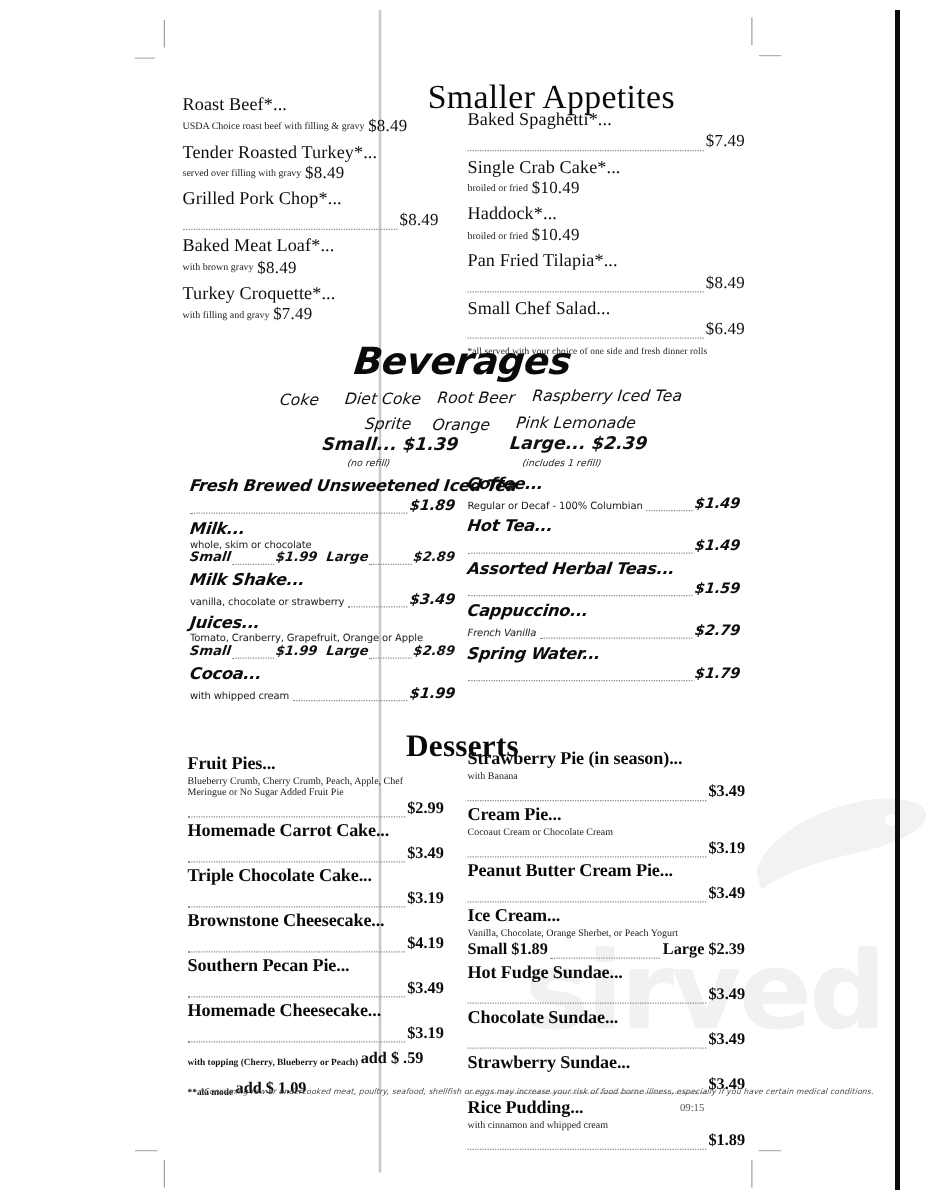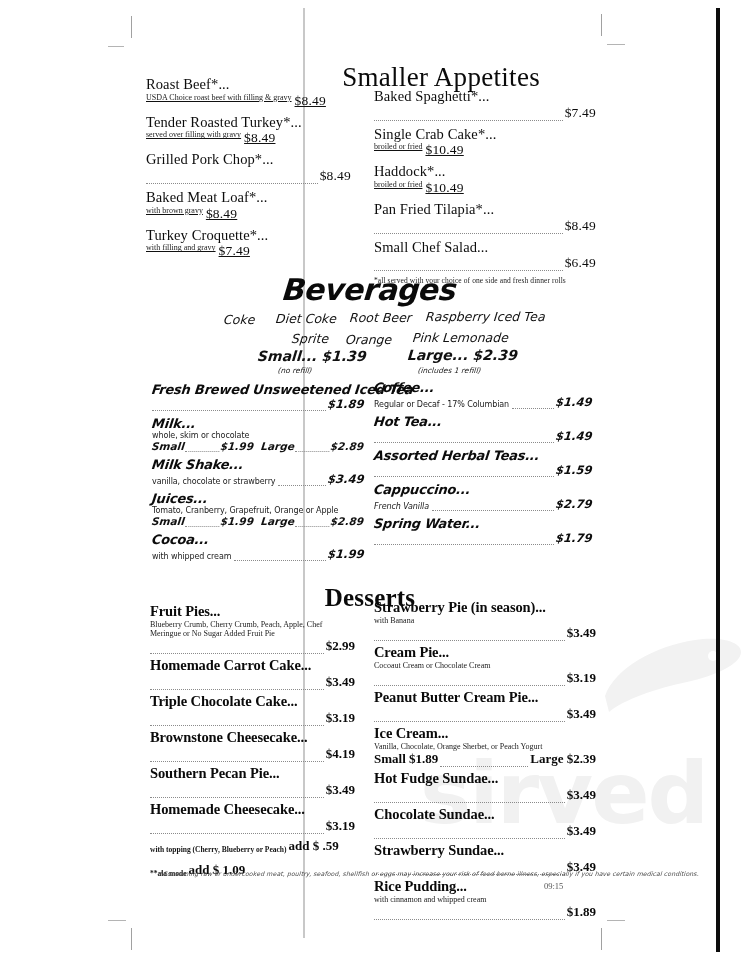--- a/index.html
+++ b/index.html
@@ -159,23 +159,22 @@
   }
   .price {
     font-family: "Liberation Serif", serif;
     font-size: 13.5px;
     color: #0c0c0c;
     white-space: nowrap;
     letter-spacing: 0.2px;
   }
   .desc-price-row {
     display: flex;
-    align-items: flex-start;
+    align-items: center;
     width: 100%;
-    text-decoration: underline;
   }
   .desc-price-row .dsc {
     flex: 0 0 auto;
     font-family: "Liberation Serif", serif;
     font-size: 8px;
     color: #1a1a1a;
     padding-right: 3px;
     white-space: nowrap;
   }
 
@@ -550,21 +549,21 @@
           <span class="bev-desc" style="white-space: nowrap; padding-right: 3px;">with whipped cream</span>
           <span class="bev-lead"></span>
           <span class="bev-price">$1.99</span>
         </div>
       </div>
     </div>
   <div class="col" id="bev-right">
       <div class="bev-item">
         <div class="bev-name">Coffee...</div>
         <div class="bev-row">
-          <span class="bev-desc" style="white-space: nowrap; padding-right: 3px;">Regular or Decaf  - 17% Columbian</span>
+          <span class="bev-desc" style="white-space: nowrap; padding-right: 3px;">Regular or Decaf  - 100% Columbian</span>
           <span class="bev-lead"></span>
           <span class="bev-price">$1.49</span>
         </div>
       </div>
       <div class="bev-item">
         <div class="bev-name">Hot Tea...</div>
         <div class="bev-row">
           <span class="bev-lead"></span>
           <span class="bev-price">$1.49</span>
         </div>

